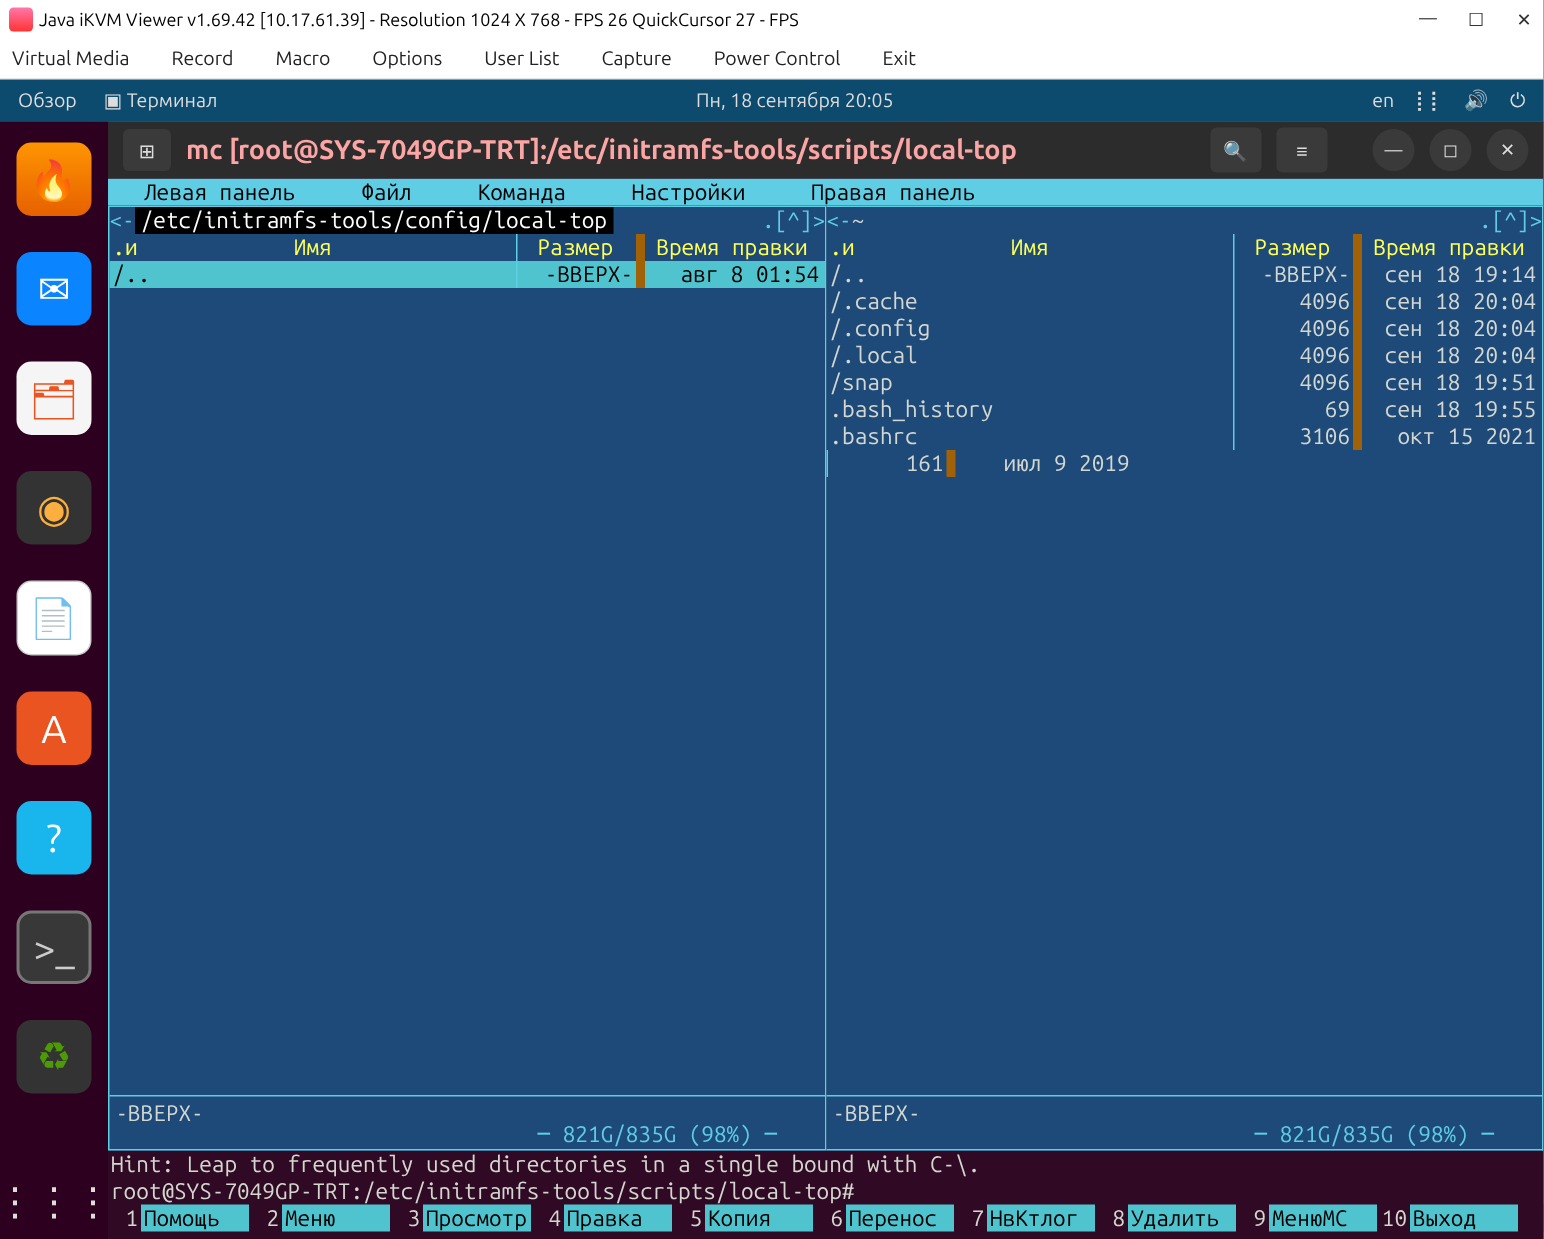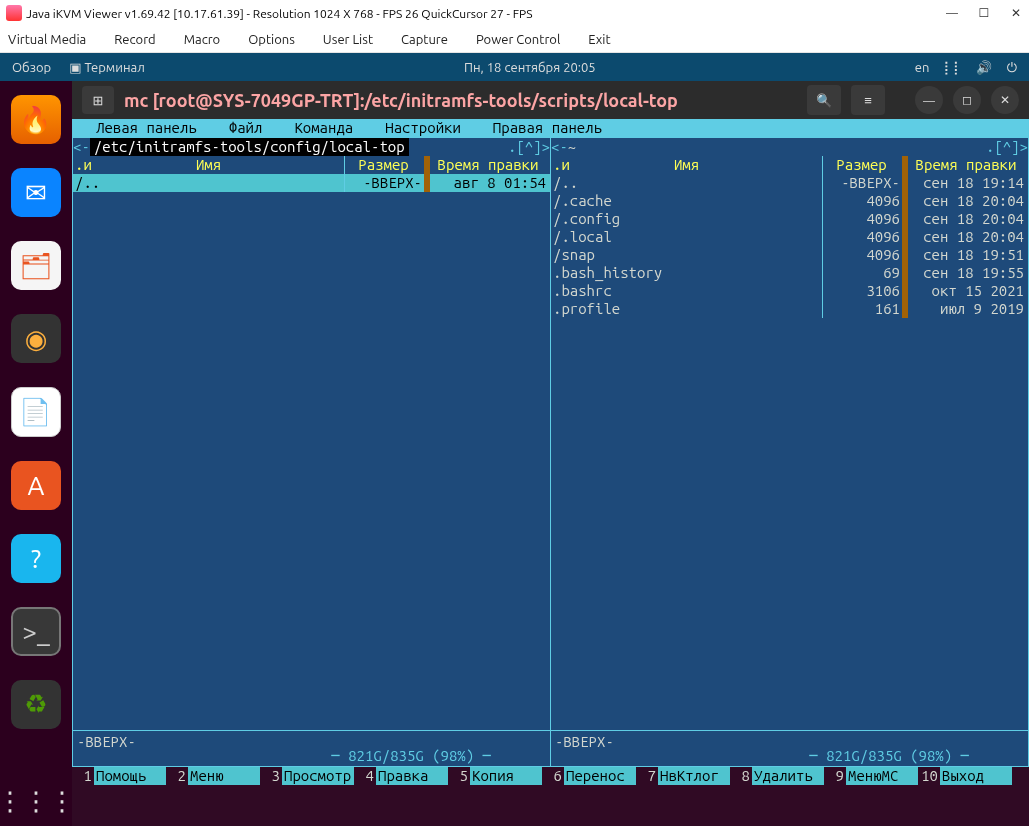--- a/index.html
+++ b/index.html
@@ -29,21 +29,21 @@
 .trash { background: #333; color: #4e9a06; }
 .apps { background: transparent; color: #ddd; }
 .work { flex: 1; display: flex; flex-direction: column; }
 .tw-header { height: 38px; background: #2c2c2c; display: flex; align-items: center; padding: 0 10px; gap: 10px; color: #ddd; }
 .tw-back { width: 32px; height: 28px; background: #3a3a3a; border-radius: 4px; display: flex; align-items: center; justify-content: center; }
 .tw-title { flex: 1; font-weight: bold; color: #fca5a5; font-size: 18px; }
 .tw-btn { width: 34px; height: 30px; background: #3a3a3a; border-radius: 4px; display: flex; align-items: center; justify-content: center; }
 .tw-cbtn { width: 28px; height: 28px; background: #3a3a3a; border-radius: 14px; display: flex; align-items: center; justify-content: center; font-size: 12px; }
 .terminal { flex: 1; background: #300a24; font-family: 'Ubuntu Mono', 'DejaVu Sans Mono', monospace; font-size: 15px; line-height: 18px; color: #d3d7cf; overflow: hidden; position: relative; }
 .mc { position: absolute; inset: 0; }
-.mc-menu { height: 18px; background: #5fcde4; color: #000; display: flex; padding: 0 8px; gap: 0; }
+.mc-menu { height: 18px; background: #5fcde4; color: #000; display: flex; padding: 0 8px; gap: 12px; }
 .mc-menu span { padding: 0 16px; }
 .panels { display: flex; height: 630px; }
 .panel { flex: 1; background: #1e4a7a; position: relative; border: 1px solid #5fcde4; margin: 0; display: flex; flex-direction: column; }
 .panel + .panel { border-left: none; }
 .phdr { display: flex; color: #5fcde4; height: 18px; }
 .phdr-path { background: #000; color: #fff; padding: 0 4px; }
 .phdr .spacer { flex: 1; }
 .chdr { color: #ffff55; text-align: center; height: 18px; }
 .row { display: flex; height: 18px; }
 .row .c1 { flex: 1; padding-left: 2px; }
@@ -53,21 +53,21 @@
 .pft { border-top: 1px solid #5fcde4; padding: 2px 4px; height: 36px; }
 .hint-area { padding: 0 2px; }
 .hint { color: #d3d7cf; }
 .prompt { color: #d3d7cf; }
 .fkeys { height: 18px; display: flex; background: #300a24; }
 .fkey { display: flex; }
 .fkey .num { color: #d3d7cf; padding: 0 2px; width: 22px; text-align: right; }
 .fkey .lbl { background: #4fc4cf; color: #000; padding: 0 2px; width: 72px; }
 .cursor { position: absolute; width: 12px; height: 18px; left: 390px; top: 30px; pointer-events: none; color:#000; }
 .psummary { position: relative; }
-.psummary .usage { position: absolute; right: 55px; top: 16px; background: #1e4a7a; color: #5fcde4; padding: 0 4px; }
+.psummary .usage { position: absolute; right: 28px; top: 16px; background: #1e4a7a; color: #5fcde4; padding: 0 4px; }
 </style>
 </head>
 <body>
 
 <div class="win-title">
   <div class="jicon"></div>
   <span>Java iKVM Viewer v1.69.42 [10.17.61.39]  - Resolution 1024 X 768 - FPS 26 QuickCursor 27 - FPS</span>
   <div class="win-btns">
     <div class="win-btn">—</div>
     <div class="win-btn">☐</div>
@@ -212,31 +212,34 @@
                   <div class="c1"> .bash_history</div>
                   <div class="c2">69</div>
                   <div class="c3">сен 18 19:55</div>
                 </div>
                 <div class="row">
                   <div class="c1"> .bashrc</div>
                   <div class="c2">3106</div>
                   <div class="c3">окт 15  2021</div>
                 </div>
                 <div class="row">
-                  <div class="c1"> .profile</div>
                   <div class="c2">161</div>
                   <div class="c3">июл  9  2019</div>
                 </div>
               </div>
             <div class="pft psummary">
               <span>-ВВЕРХ-</span>
               <div class="usage"><span style="color:#5fcde4">─ </span><span>821G/835G (98%)</span><span style="color:#5fcde4"> ─</span></div>
             </div>
           </div>
         </div>
+        <div class="hint-area">
+          <div class="hint">Hint: Leap to frequently used directories in a single bound with C-\.</div>
+          <div class="prompt"><span>root@SYS-7049GP-TRT:/etc/initramfs-tools/scripts/local-top#</span> </div>
+        </div>
         <div class="fkeys" id="fkeys">
             <div class="fkey">
               <div class="num">1</div>
               <div class="lbl">Помощь</div>
             </div>
             <div class="fkey">
               <div class="num">2</div>
               <div class="lbl">Меню</div>
             </div>
             <div class="fkey">

